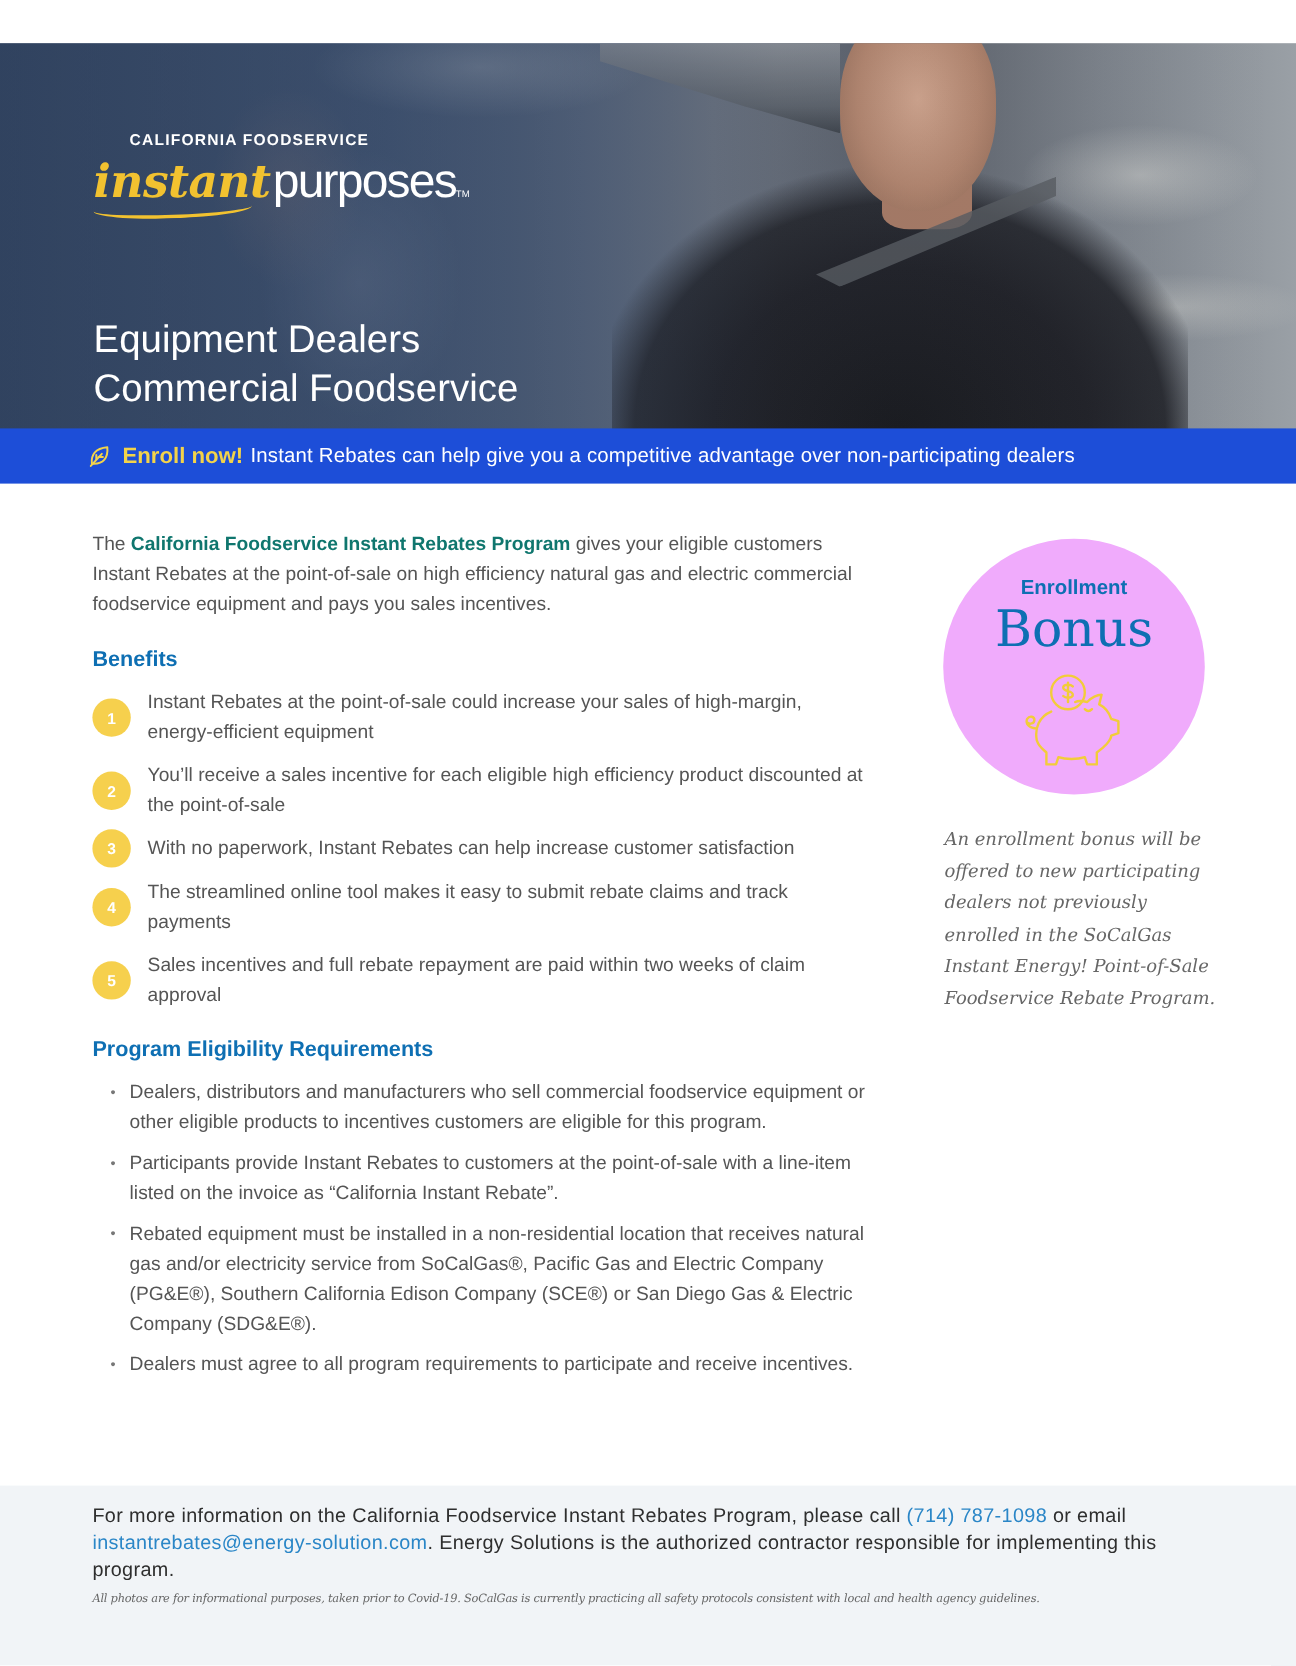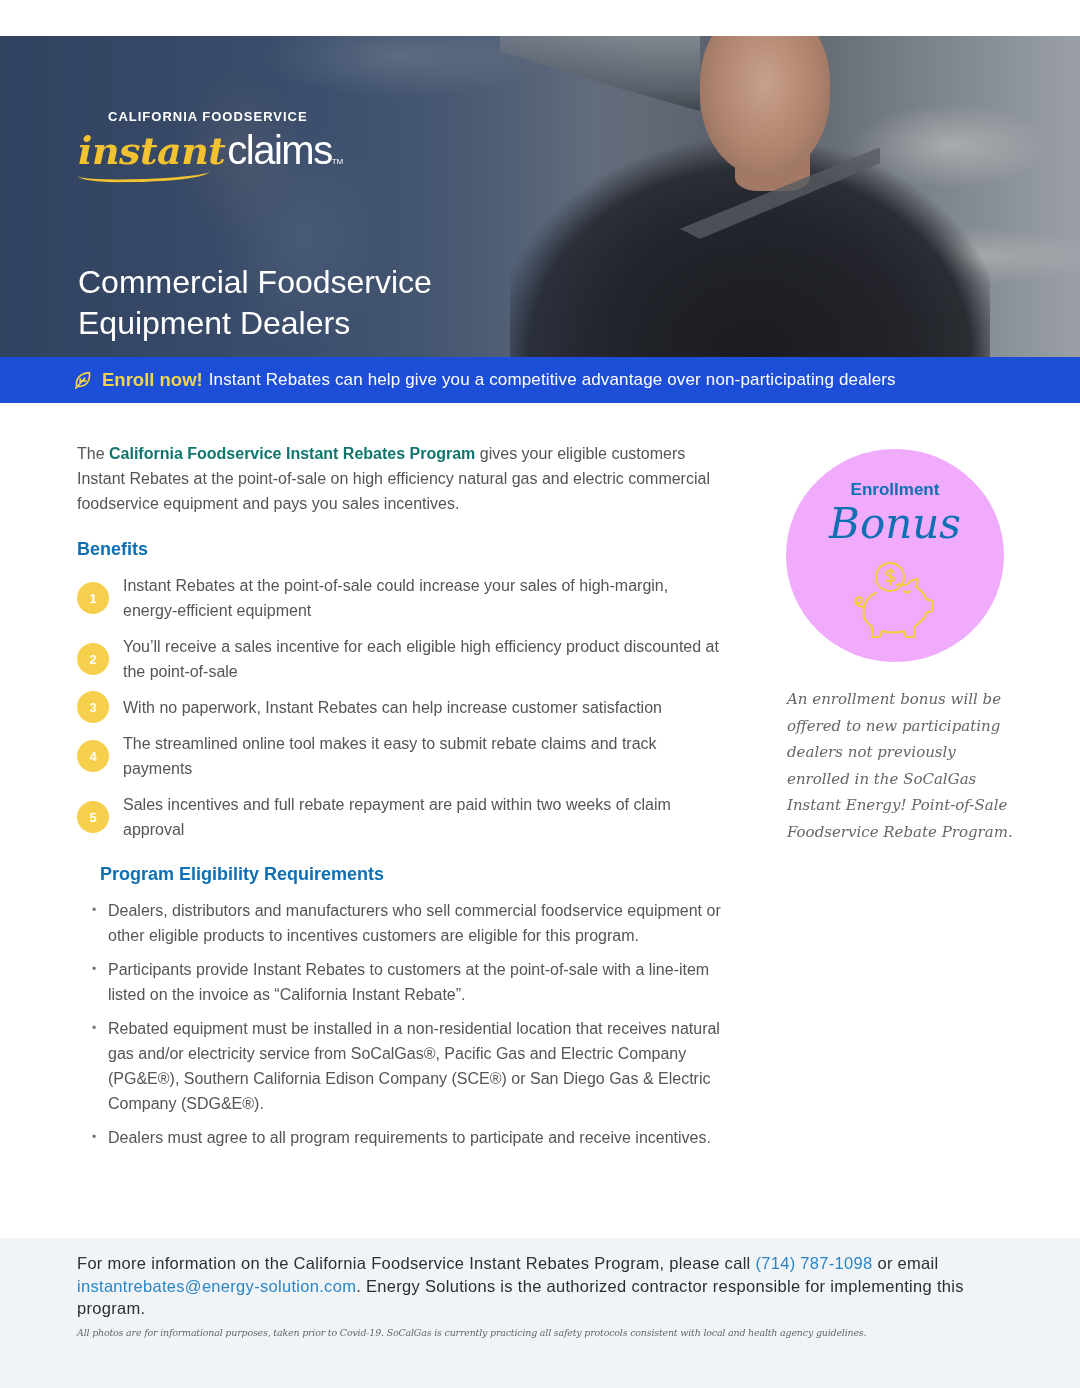--- a/index.html
+++ b/index.html
@@ -92,21 +92,21 @@
     .intro {
       position: absolute; left: 77px; top: 441px; width: 660px;
       font-size: 16px; line-height: 25px; color: #555;
     }
     .intro b { color: #0f766e; font-weight: 700; }
     .section-heading {
       position: absolute; left: 77px;
       font-family: "Liberation Sans", sans-serif; font-weight: 700; font-size: 18px; color: #0e6fb3;
     }
     .benefits-heading { top: 539px; }
-    .elig-heading { top: 864px; margin-left: 23px; }
+    .elig-heading { top: 864px; }
 
     .benefit {
       position: absolute; left: 77px; width: 660px; display: flex; align-items: center;
     }
     .num-badge {
       width: 32px; height: 32px; border-radius: 50%; background: #f6d04d;
       color: #fff; font-weight: 700; font-size: 13px;
       display: flex; align-items: center; justify-content: center; flex: 0 0 32px; margin-right: 14px;
     }
     .benefit-text { font-size: 16px; line-height: 25px; color: #555; width: 600px; }
@@ -120,21 +120,21 @@
     .bonus-circle {
       position: absolute; left: 786px; top: 449px; width: 218px; height: 213px; border-radius: 50%;
       background: #f0abfc;
     }
     .bonus-label {
       position: absolute; left: 0; top: 31px; width: 218px; text-align: center;
       font-family: "Liberation Sans", sans-serif; font-weight: 700; font-size: 17px; color: #0e6fb3;
     }
     .bonus-title {
       position: absolute; left: 0; top: 50px; width: 218px; text-align: center;
-      font-family: "DejaVu Serif", "Liberation Serif", serif; font-size: 42px; color: #0e6fb3; font-style: italic;
+      font-family: "DejaVu Serif", "Liberation Serif", serif; font-size: 42px; color: #0e6fb3;
     }
     .piggy-icon { position: absolute; left: 60px; top: 108px; width: 100px; height: 86px; }
     .bonus-note {
       position: absolute; left: 787px; top: 686px; width: 230px;
       font-family: "DejaVu Serif", "Liberation Serif", serif; font-style: italic; font-size: 15px; line-height: 26.5px; color: #666;
     }
 
     
     .footer {
       position: absolute; left: 0; top: 1238px; width: 1080px; height: 150px; background: #f1f4f7;
@@ -157,26 +157,26 @@
   <div class="hood"></div>
   <div class="chef-body"></div>
   <div class="chef-neck"></div>
   <div class="chef-head"></div>
   <div class="chef-collar"></div>
   <div class="cloth"></div>
   <div class="hero-overlay"></div>
 
   <div class="brand-small">CALIFORNIA FOODSERVICE</div>
   <div class="brand-logo">
-    <span class="brand-instant">instant</span><span class="brand-rebates">claims</span><span class="brand-tm">TM</span>
+    <span class="brand-instant">instant</span><span class="brand-rebates">purposes</span><span class="brand-tm">TM</span>
   </div>
   <div class="brand-swoosh"></div>
   <div class="hero-title">
+    <div>Equipment Dealers</div>
     <div>Commercial Foodservice</div>
-    <div>Equipment Dealers</div>
   </div>
 </div>
 
 <div class="banner">
   <svg class="leaf-icon" viewBox="0 0 24 24" fill="none" stroke="#f3d34a" stroke-width="1.8" stroke-linecap="round" stroke-linejoin="round">
     <path d="M5 19 C4 11 8 5 19 4 C20 14 15 19 7 19 Z"></path>
     <path d="M4 21 L14 10"></path>
     <path d="M9 15 L9 11"></path>
     <path d="M11 13 L15 13"></path>
   </svg>

